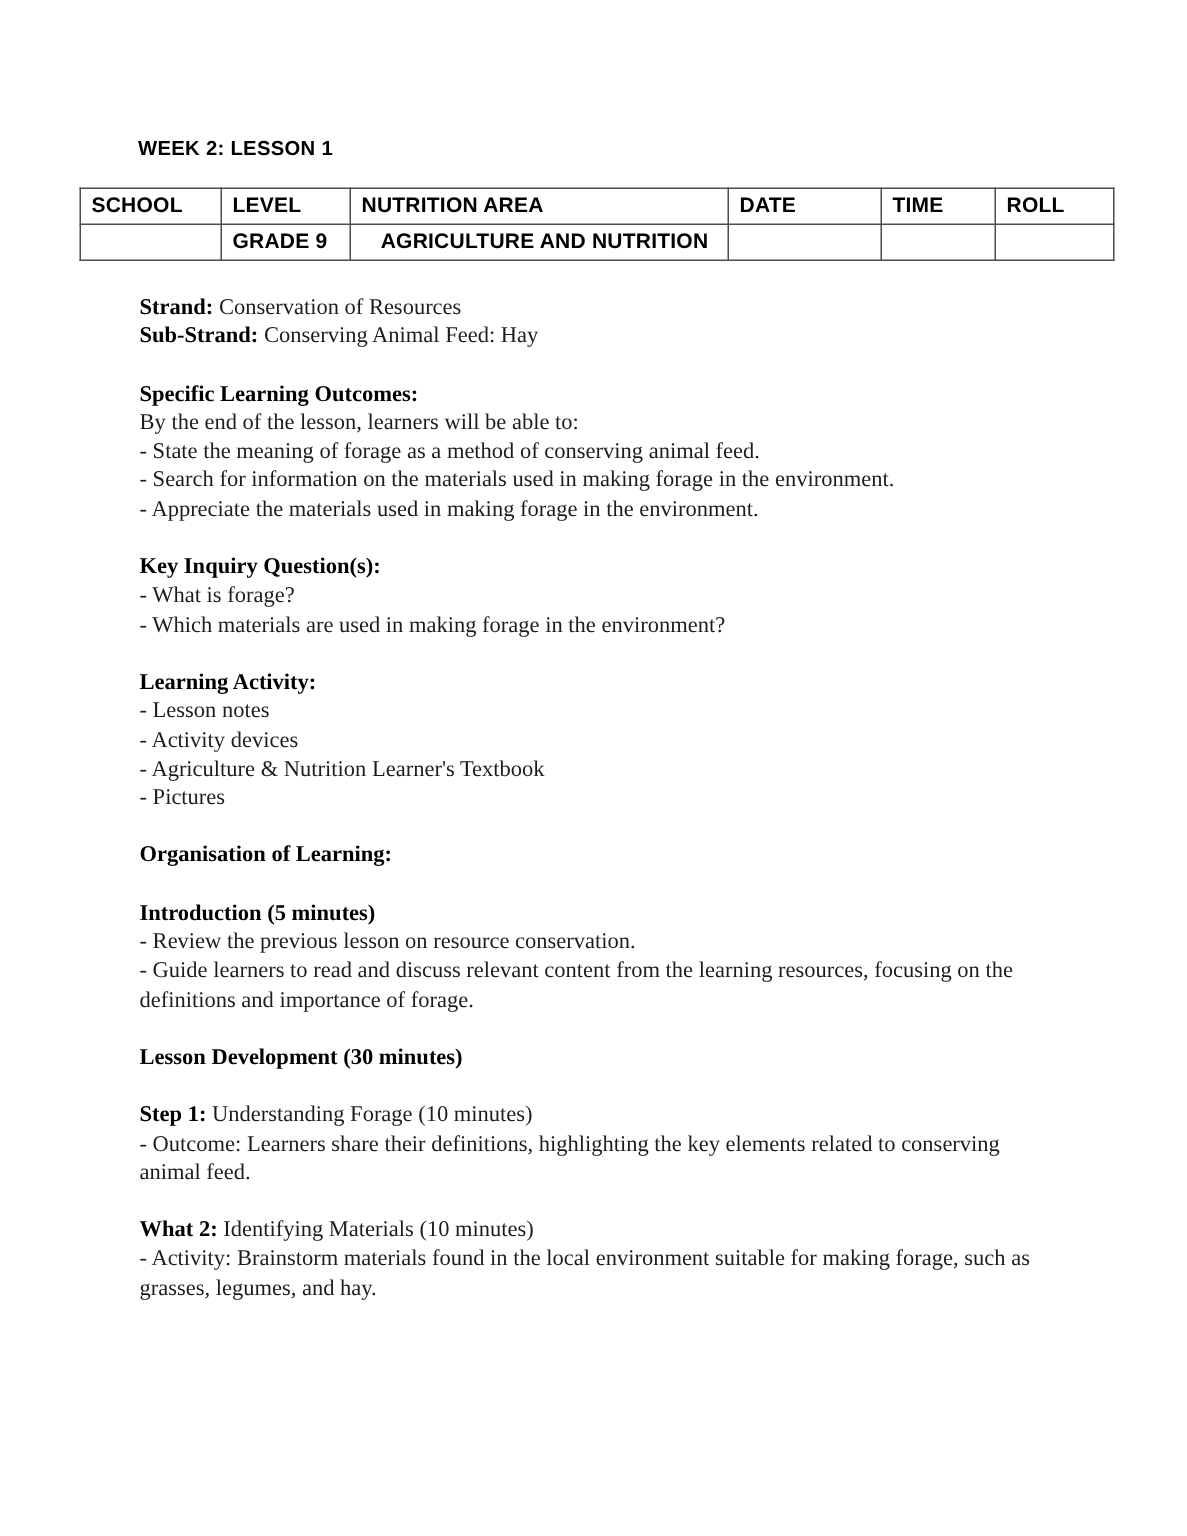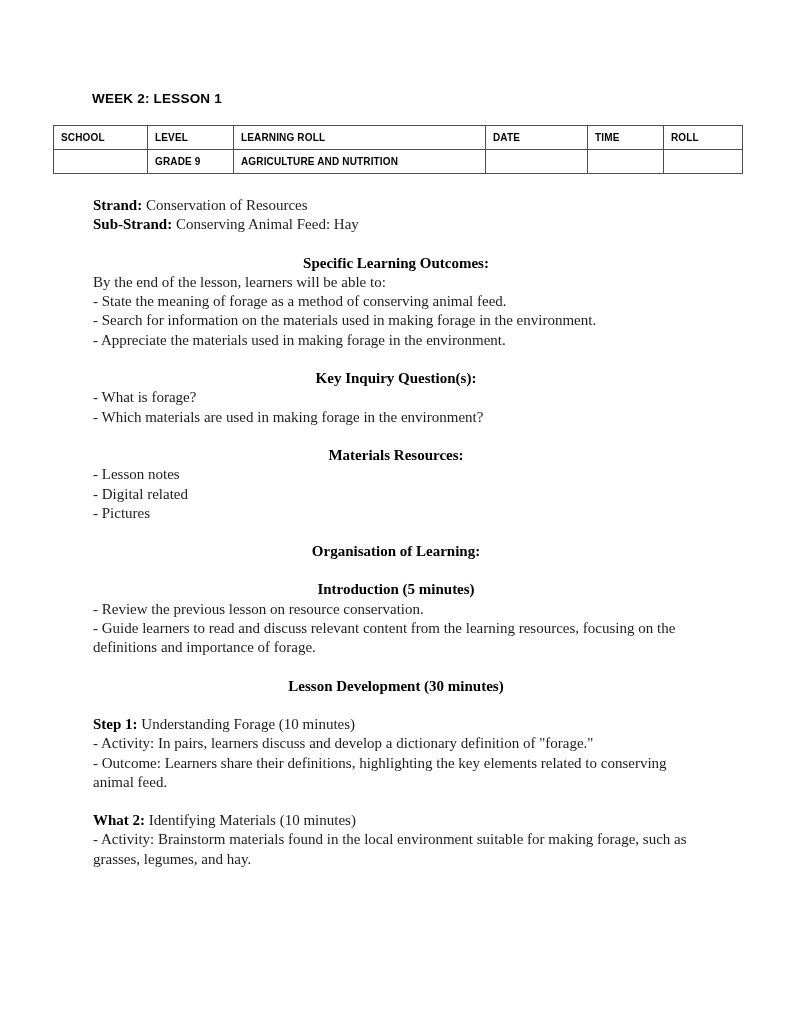--- a/index.html
+++ b/index.html
@@ -42,41 +42,41 @@
 
   
   .info-table {
     position: absolute;
     left: 53px;
     top: 125px;
     width: 689px;
     border-collapse: collapse;
     table-layout: fixed;
     font-family: "Liberation Sans", "DejaVu Sans", sans-serif;
-    font-size: 10px;
+    font-size: 14px;
     font-weight: bold;
     color: #000000;
   }
   .info-table td {
     border: 1px solid #ululu;
     border: 1px solid #4d4d4d;
     height: 20px;
     padding: 1px 0 2px 7px;
     vertical-align: middle;
     line-height: 1.1;
     letter-spacing: 0.15px;
   }
   .col-school  { width: 94px; }
   .col-level   { width: 86px; }
   .col-area    { width: 252px; }
   .col-date    { width: 102px; }
   .col-time    { width: 76px; }
   .col-roll    { width: 79px; }
 
-  .cell-center { padding-left: 0; }
+  .cell-center { text-align: center; padding-left: 0; }
   .cell-empty  { }
 
   
   .body {
     position: absolute;
     left: 93px;
     top: 196px;
     width: 606px;
     font-size: 15px;
     line-height: 19.3px;
@@ -89,21 +89,20 @@
   .gap  { height: 19px; }
 
   b, .b {
     font-weight: bold;
     color: #000000;
     text-align: center;
   }
   .heading {
     font-weight: bold;
     color: #000000;
-    text-align: center;
   }
 </style>
 </head>
 <body>
 
 <div class="page">
 
   <div class="week-heading">WEEK 2: LESSON 1</div>
 
   <table class="info-table">
@@ -112,21 +111,21 @@
         <col class="col-level">
         <col class="col-area">
       <col class="col-date">
         <col class="col-time">
         <col class="col-roll">
     </colgroup>
     <tbody>
       <tr>
         <td>SCHOOL</td>
         <td>LEVEL</td>
-        <td>LEARNING ROLL</td>
+        <td>NUTRITION AREA</td>
         <td>DATE</td>
         <td>TIME</td>
         <td>ROLL</td>
       </tr>
       <tr>
         <td class="cell-empty"></td>
         <td>GRADE 9</td>
         <td class="cell-center">AGRICULTURE AND NUTRITION</td>
         <td class="cell-empty"></td>
         <td class="cell-empty"></td>
@@ -153,23 +152,24 @@
     <p class="line">- Appreciate the materials used in making forage in the environment.</p>
 
     <div class="gap"></div>
 
     <p class="line heading">Key Inquiry Question(s):</p>
     <p class="line">- What is forage?</p>
     <p class="line">- Which materials are used in making forage in the environment?</p>
 
     <div class="gap"></div>
 
-    <p class="line heading">Materials Resources:</p>
+    <p class="line heading">Learning Activity:</p>
     <p class="line">- Lesson notes</p>
-    <p class="line">- Digital related</p>
+    <p class="line">- Activity devices</p>
+    <p class="line">- Agriculture &amp; Nutrition Learner's Textbook</p>
     <p class="line">- Pictures</p>
 
     <div class="gap"></div>
 
     <p class="line heading">Organisation of Learning:</p>
 
     <div class="gap"></div>
 
     <p class="line heading">Introduction (5 minutes)</p>
     <p class="line">- Review the previous lesson on resource conservation.</p>
@@ -177,21 +177,20 @@
 
     <div class="gap"></div>
 
     <p class="line heading">Lesson Development (30 minutes)</p>
 
     <div class="gap"></div>
 
     <p class="line">
       <span class="b">Step 1:</span><span> Understanding Forage (10 minutes)</span>
     </p>
-    <p class="line">- Activity: In pairs, learners discuss and develop a dictionary definition of "forage."</p>
     <p class="line">- Outcome: Learners share their definitions, highlighting the key elements related to conserving animal feed.</p>
 
     <div class="gap"></div>
 
     <p class="line">
       <span class="b">What 2:</span><span> Identifying Materials (10 minutes)</span>
     </p>
     <p class="line">- Activity: Brainstorm materials found in the local environment suitable for making forage, such as grasses, legumes, and hay.</p>
 
   </div>

